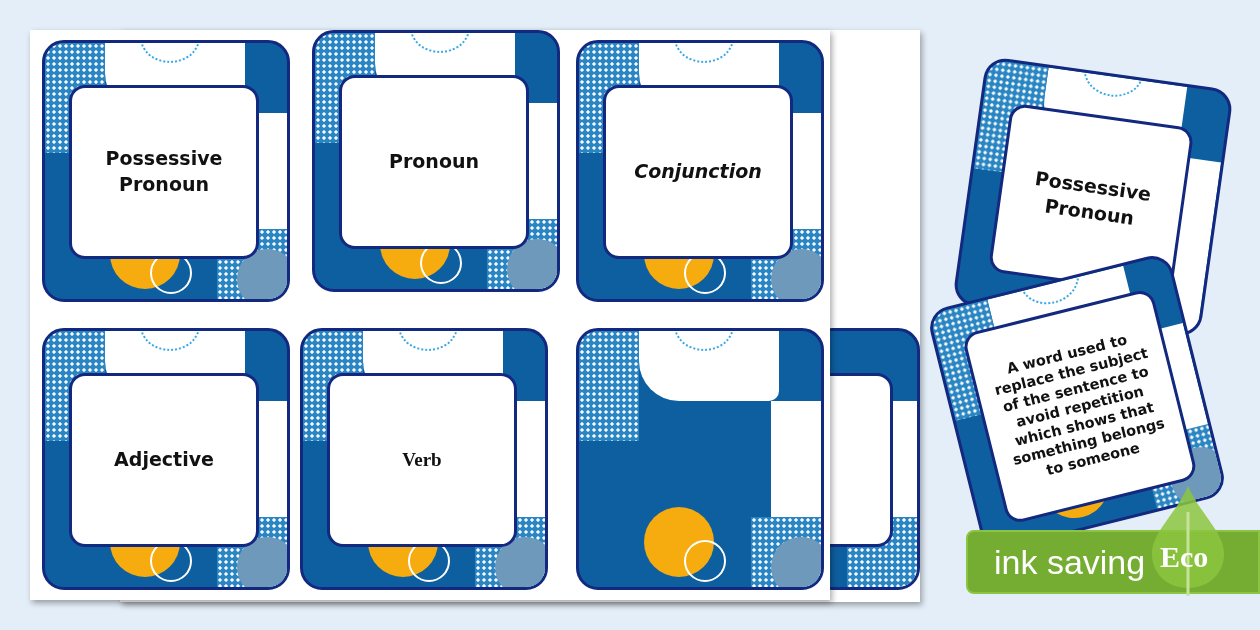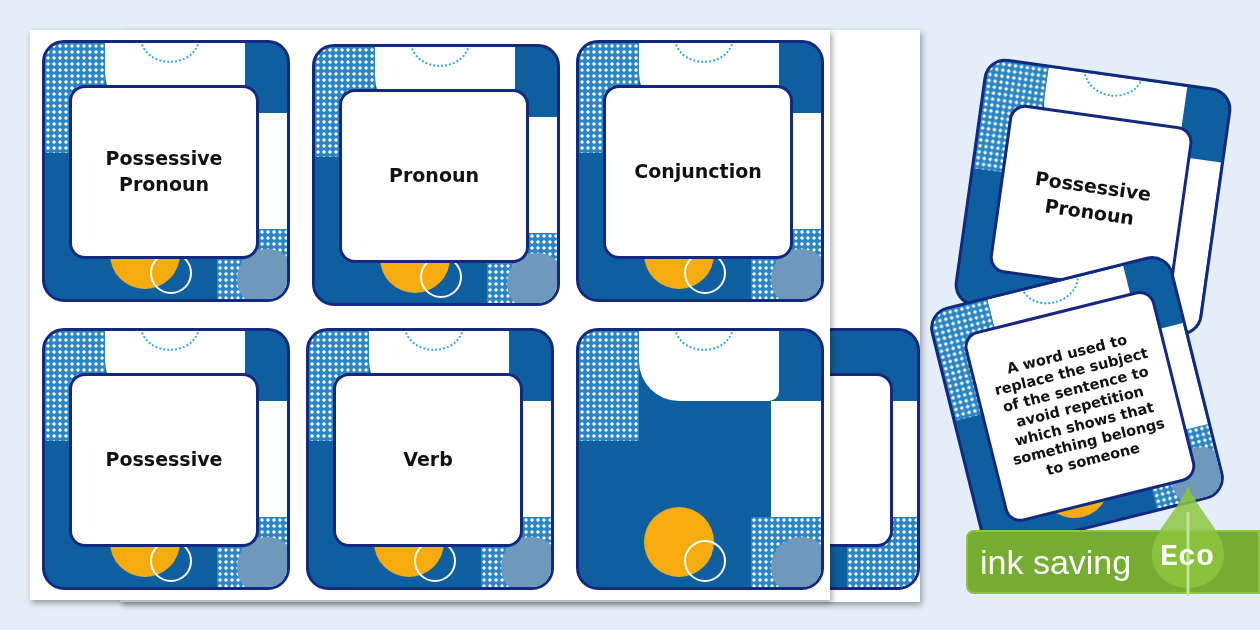--- a/index.html
+++ b/index.html
@@ -65,29 +65,29 @@
     position: absolute; width: 250px; height: 250px;
   }
   .tilted .inner { left: 28px; top: 40px; width: 185px; height: 170px; font-size: 19px; }
   .tilted.t1 { left: 968px; top: 72px; transform: rotate(8deg); }
   .tilted.t2 { left: 952px; top: 278px; transform: rotate(-14deg); }
   .tilted.t2 .inner { font-size: 14.5px; line-height: 1.25; left: 26px; top: 28px; width: 196px; height: 196px; }
 
   .eco-bar {
     position: absolute; left: 966px; top: 530px; width: 294px; height: 64px;
     background: #75ad33; border: 2px solid #8ac442; border-radius: 8px 0 0 8px;
-    display: flex; align-items: center; padding-left: 12px;
+    display: flex; align-items: center; padding-left: 26px;
   }
   .eco-text { color: #fff; font-family: "Liberation Sans", sans-serif; font-size: 34px; }
   .eco-leaf {
     position: absolute; left: 1150px; top: 484px; width: 76px; height: 112px;
   }
   .eco-label {
     position: absolute; left: 1160px; top: 540px; color: #fff;
-    font-family: Liberation Mono, monospace; font-weight: bold; font-size: 30px;
+    font-family: Liberation Serif, serif; font-weight: bold; font-size: 30px;
   }
 </style>
 </head>
 <body>
 
 <div class="sheet back">
   <div class="card" style="left:690px; top:298px; width:110px;">
     <div class="deco-white2"></div>
     <div class="deco-dots2"></div>
     <div class="inner" style="left:-100px; width:180px;"></div>
@@ -99,54 +99,54 @@
     <div class="deco-white"></div>
     <div class="deco-white2"></div>
     <div class="deco-dots"></div>
     <div class="deco-dots2"></div>
     <div class="deco-grey"></div>
     <div class="deco-sun"></div>
     <div class="deco-ring"></div>
     <div class="deco-arc"></div>
     <div class="inner">Possessive Pronoun</div>
   </div>
-  <div class="card" style="left:282px; top:14px;">
+  <div class="card" style="left:282px; top:0;">
     <div class="deco-white"></div>
     <div class="deco-white2"></div>
     <div class="deco-dots"></div>
     <div class="deco-dots2"></div>
     <div class="deco-grey"></div>
     <div class="deco-sun"></div>
     <div class="deco-ring"></div>
     <div class="deco-arc"></div>
     <div class="inner">Pronoun</div>
   </div>
-  <div class="card" style="left:546px; top:10px;">
+  <div class="card" style="left:546px; top:10px;font-style:italic;">
     <div class="deco-white"></div>
     <div class="deco-white2"></div>
     <div class="deco-dots"></div>
     <div class="deco-dots2"></div>
     <div class="deco-grey"></div>
     <div class="deco-sun"></div>
     <div class="deco-ring"></div>
     <div class="deco-arc"></div>
     <div class="inner">Conjunction</div>
   </div>
   <div class="card" style="left:12px; top:298px;">
     <div class="deco-white"></div>
     <div class="deco-white2"></div>
     <div class="deco-dots"></div>
     <div class="deco-dots2"></div>
     <div class="deco-grey"></div>
     <div class="deco-sun"></div>
     <div class="deco-ring"></div>
     <div class="deco-arc"></div>
-    <div class="inner">Possessive</div>
+    <div class="inner">Adjective</div>
   </div>
-  <div class="card" style="left:276px; top:298px;">
+  <div class="card" style="left:270px; top:298px;font-family:Liberation Serif, serif;">
     <div class="deco-white"></div>
     <div class="deco-white2"></div>
     <div class="deco-dots"></div>
     <div class="deco-dots2"></div>
     <div class="deco-grey"></div>
     <div class="deco-sun"></div>
     <div class="deco-ring"></div>
     <div class="deco-arc"></div>
     <div class="inner">Verb</div>
   </div>

